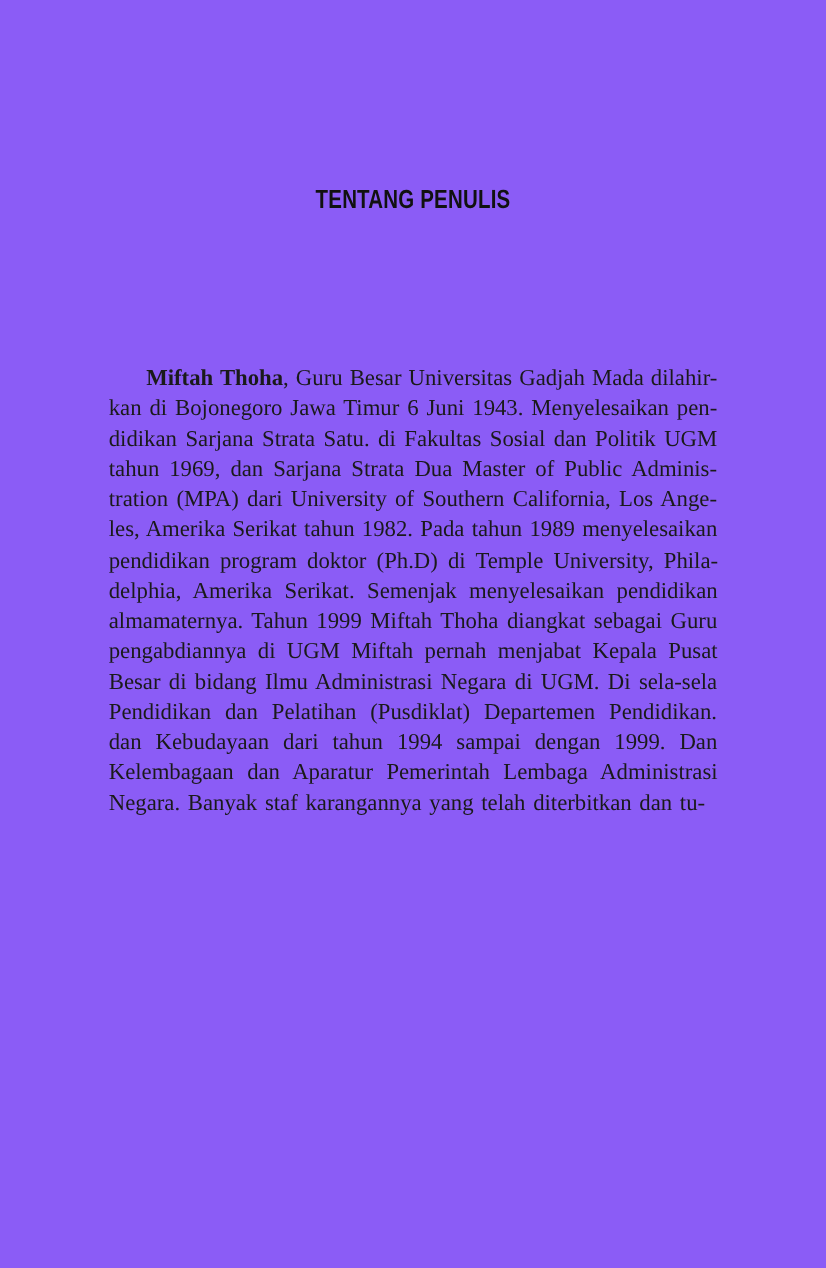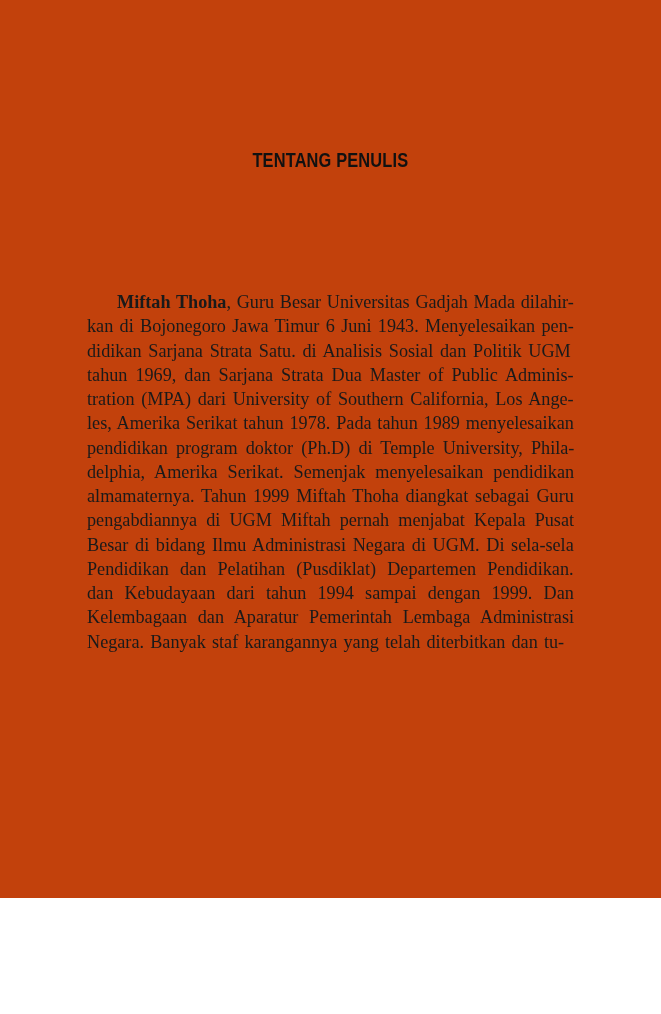--- a/index.html
+++ b/index.html
@@ -1,17 +1,17 @@
 <!DOCTYPE html>
 <html><head>
 <meta charset="utf-8">
 <style>
   html, body { margin: 0; padding: 0; background: #ffffff; }
   body { width: 661px; height: 1014px; position: relative; overflow: hidden; }
-  .page { position: absolute; left: 0; top: 0; width: 661px; height: 898px; background: #c2410c; }
+  .page { position: absolute; left: 0; top: 0; width: 661px; height: 1014px; background: #8b5cf6; }
   .title {
     position: absolute; left: 0; top: 148px; width: 661px; text-align: center;
     font-family: "Liberation Sans", "DejaVu Sans", sans-serif;
     font-weight: bold; font-size: 21px; letter-spacing: 0.2px;
     color: #111; transform: scaleX(0.78); transform-origin: 330px 0;
   }
   .body-text {
     position: absolute; left: 87px; top: 290px; width: 487px;
     font-family: "Liberation Serif", "DejaVu Serif", serif;
     font-size: 18.2px; color: #1a1a1a;
@@ -27,24 +27,24 @@
 </style>
 </head>
 <body>
 
 <div class="page">
   <div class="title">TENTANG PENULIS</div>
 
   <div class="body-text">
     <div class="line indent"><span style="white-space: nowrap; display: inline-block; word-spacing: 1.14286px;"><span class="bold">Miftah Thoha</span><span>, Guru Besar Universitas Gadjah Mada dilahir-</span></span></div>
     <div class="line"><span style="white-space: nowrap; display: inline-block; word-spacing: 1.77778px;">kan di Bojonegoro Jawa Timur 6 Juni 1943. Menyelesaikan pen-</span></div>
-    <div class="line"><span style="white-space: nowrap; display: inline-block; word-spacing: 2.22222px;">didikan Sarjana Strata Satu. di Analisis Sosial dan Politik UGM</span></div>
+    <div class="line"><span style="white-space: nowrap; display: inline-block; word-spacing: 2.22222px;">didikan Sarjana Strata Satu. di Fakultas Sosial dan Politik UGM</span></div>
     <div class="line"><span style="white-space: nowrap; display: inline-block; word-spacing: 3.44444px;">tahun 1969, dan Sarjana Strata Dua Master of Public Adminis-</span></div>
     <div class="line"><span style="white-space: nowrap; display: inline-block; word-spacing: 2.125px;">tration (MPA) dari University of Southern California, Los Ange-</span></div>
-    <div class="line"><span style="white-space: nowrap; display: inline-block; word-spacing: 1.25px;">les, Amerika Serikat tahun 1978. Pada tahun 1989 menyelesaikan</span></div>
+    <div class="line"><span style="white-space: nowrap; display: inline-block; word-spacing: 1.25px;">les, Amerika Serikat tahun 1982. Pada tahun 1989 menyelesaikan</span></div>
     <div class="line"><span style="white-space: nowrap; display: inline-block; word-spacing: 3.57143px;">pendidikan program doktor (Ph.D) di Temple University, Phila-</span></div>
     <div class="line"><span style="white-space: nowrap; display: inline-block; word-spacing: 5.4px;">delphia, Amerika Serikat. Semenjak menyelesaikan pendidikan</span></div>
     <div class="line"><span style="white-space: nowrap; display: inline-block; word-spacing: 2.28571px;">almamaternya. Tahun 1999 Miftah Thoha diangkat sebagai Guru</span></div>
     <div class="line"><span style="white-space: nowrap; display: inline-block; word-spacing: 4.57143px;">pengabdiannya di UGM Miftah pernah menjabat Kepala Pusat</span></div>
     <div class="line"><span style="white-space: nowrap; display: inline-block; word-spacing: 2.11111px;">Besar di bidang Ilmu Administrasi Negara di UGM. Di sela-sela</span></div>
     <div class="line"><span style="white-space: nowrap; display: inline-block; word-spacing: 6.6px;">Pendidikan dan Pelatihan (Pusdiklat) Departemen Pendidikan.</span></div>
     <div class="line"><span style="white-space: nowrap; display: inline-block; word-spacing: 6.625px;">dan Kebudayaan dari tahun 1994 sampai dengan 1999. Dan</span></div>
     <div class="line"><span style="white-space: nowrap; display: inline-block; word-spacing: 6.2px;">Kelembagaan dan Aparatur Pemerintah Lembaga Administrasi</span></div>
     <div class="line"><span style="white-space: nowrap; display: inline-block; word-spacing: 1.625px;">Negara. Banyak staf karangannya yang telah diterbitkan dan tu-</span></div>
   </div>

